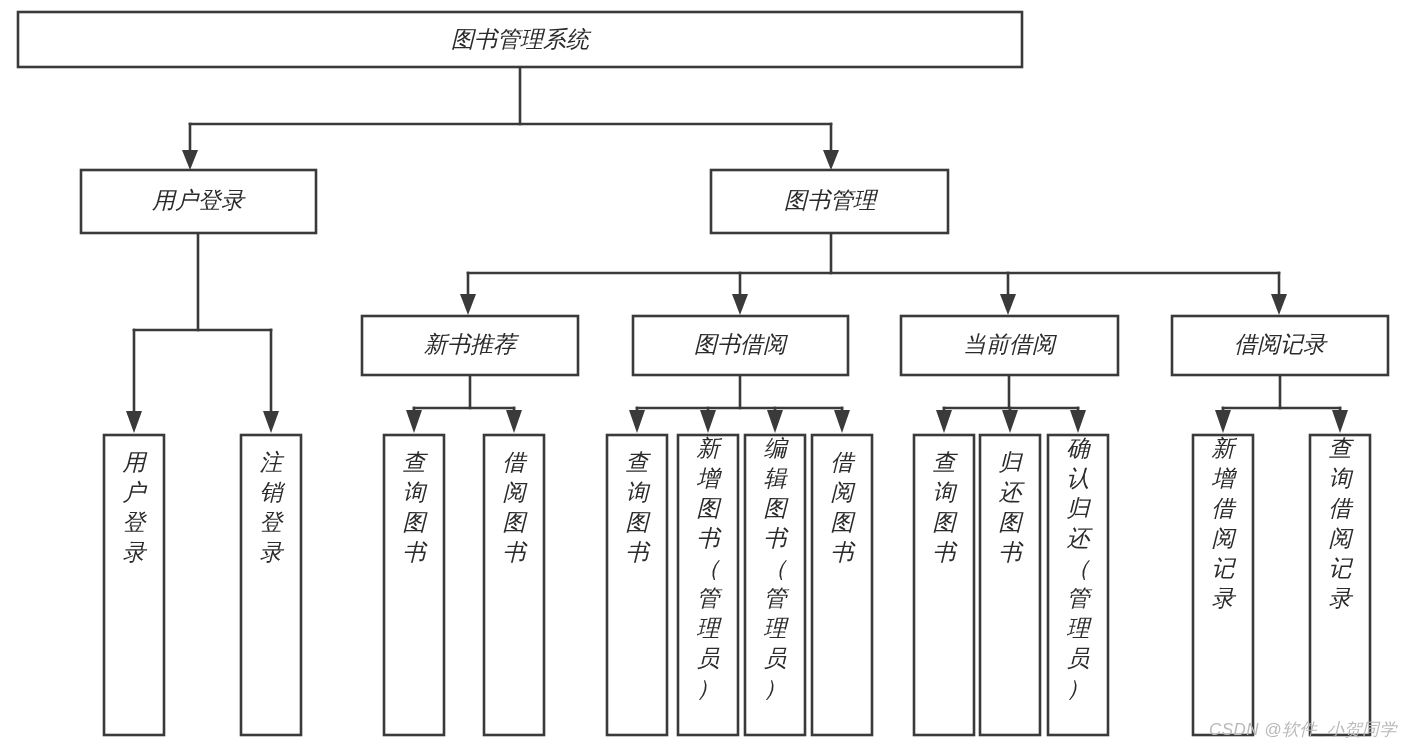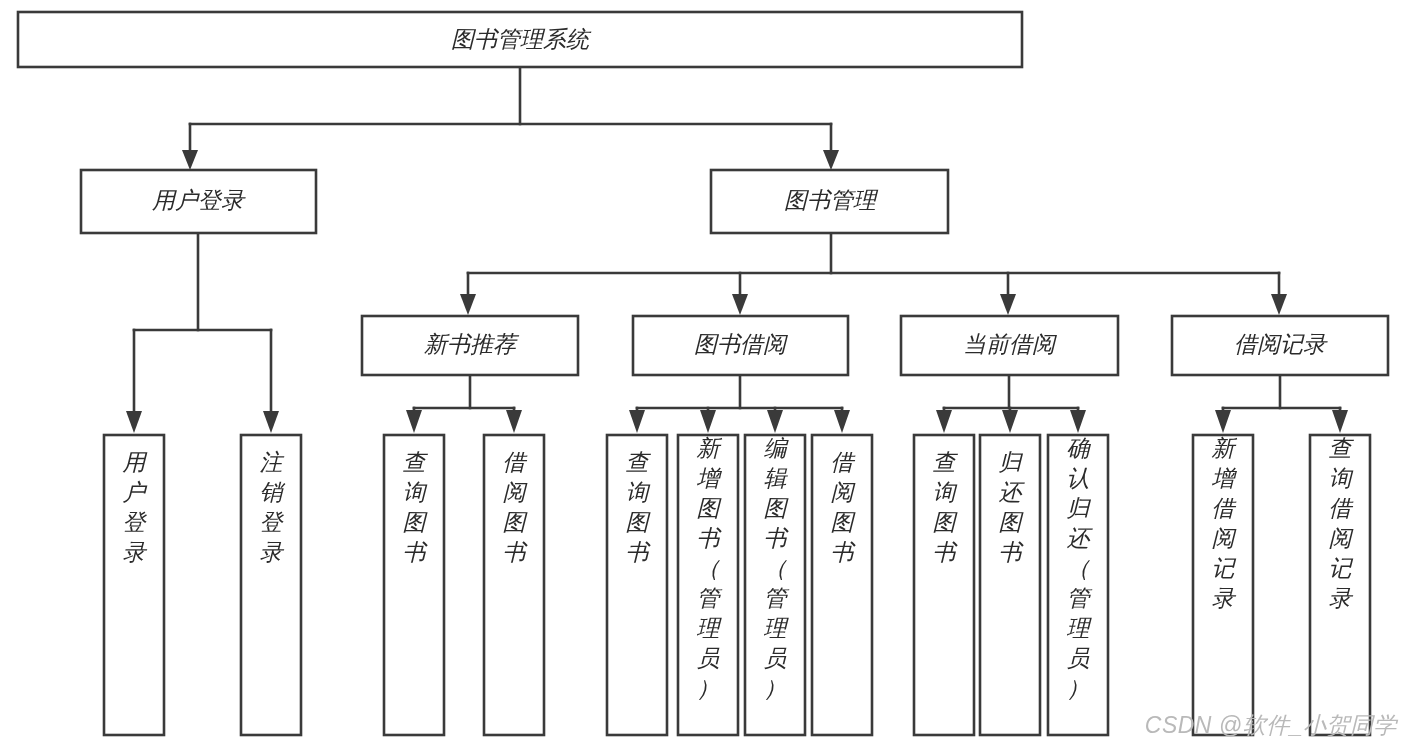--- a/index.html
+++ b/index.html
@@ -53,21 +53,21 @@
     fill: #2b2b2b;
     font-family: "Liberation Sans", "DejaVu Sans", sans-serif;
     font-size: 23px;
     text-anchor: middle;
   }
   .watermark {
     position: absolute;
     right: 8px;
     bottom: 6px;
     font-family: "Liberation Sans", "DejaVu Sans", sans-serif;
-    font-size: 23px;
+    font-size: 17px;
     color: #b9b9b9;
     letter-spacing: 0.5px;
     white-space: nowrap;
     pointer-events: none;
   }
 </style>
 </head>
 <body>
 
 <div id="diagram-root">

